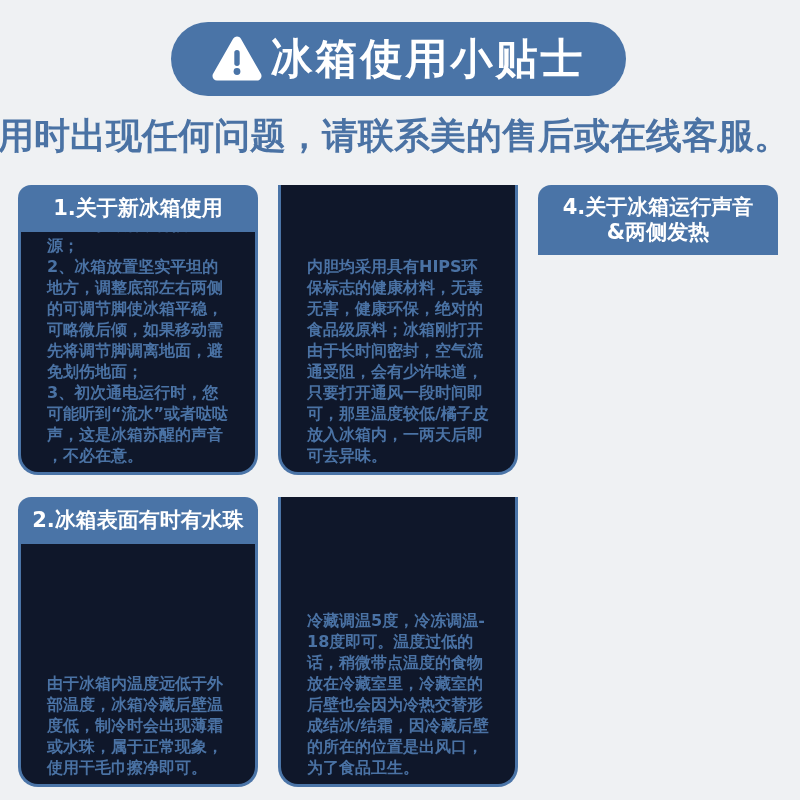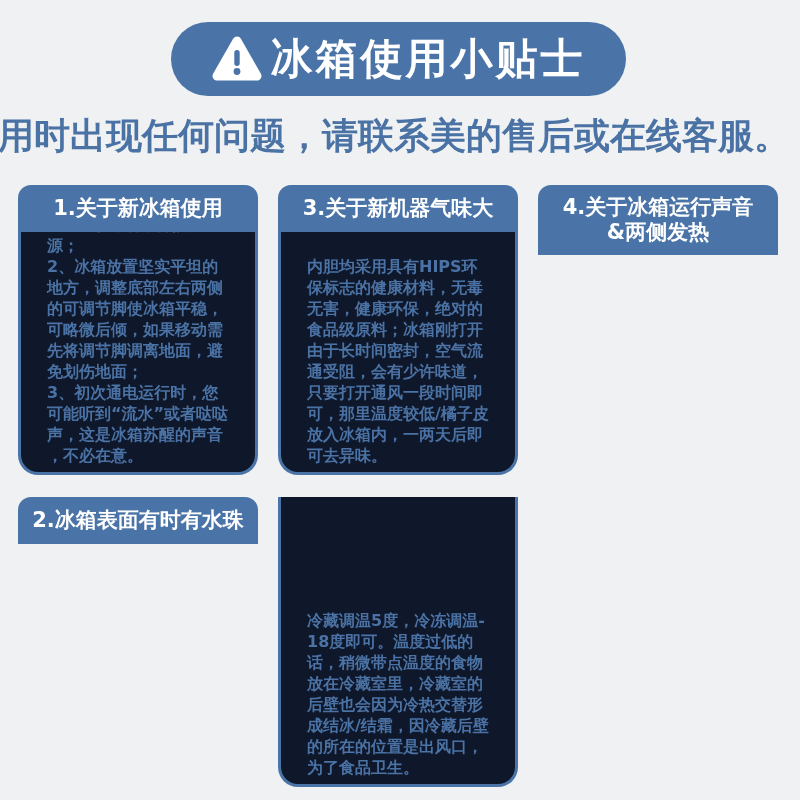--- a/index.html
+++ b/index.html
@@ -114,33 +114,35 @@
       <div class="card-header">1.关于新冰箱使用</div>
       <div class="card-body">
         <div class="card-text">1、初次使用请让冰箱静置4-6小时后，再接通电源；
 2、冰箱放置坚实平坦的地方，调整底部左右两侧的可调节脚使冰箱平稳，可略微后倾，如果移动需先将调节脚调离地面，避免划伤地面；
 3、初次通电运行时，您可能听到“流水”或者哒哒声，这是冰箱苏醒的声音，不必在意。</div>
       </div>
     </div>
 
 
     <div class="card">
-      <div class="card-header">3.关于新机器气味大</div>
       <div class="card-body">
         <div class="card-text">内胆均采用具有HIPS环保标志的健康材料，无毒无害，健康环保，绝对的食品级原料；冰箱刚打开由于长时间密封，空气流通受阻，会有少许味道，只要打开通风一段时间即可，那里温度较低/橘子皮放入冰箱内，一两天后即可去异味。</div>
       </div>
     </div>
 
     <div class="card">
       <div class="card-header">4.关于冰箱运行声音
 &amp;两侧发热</div>
     </div>
 
     <div class="card">
       <div class="card-header">2.冰箱表面有时有水珠</div>
+      <div class="card-body">
+        <div class="card-text">由于冰箱内温度远低于外部温度，冰箱冷藏后壁温度低，制冷时会出现薄霜或水珠，属于正常现象，使用干毛巾擦净即可。</div>
+      </div>
     </div>
 
     <div class="card">
       <div class="card-body">
         <div class="card-text">冷藏调温5度，冷冻调温-18度即可。温度过低的话，稍微带点温度的食物放在冷藏室里，冷藏室的后壁也会因为冷热交替形成结冰/结霜，因冷藏后壁的所在的位置是出风口，为了食品卫生。</div>
       </div>
     </div>
 
   </div>
 </div>

